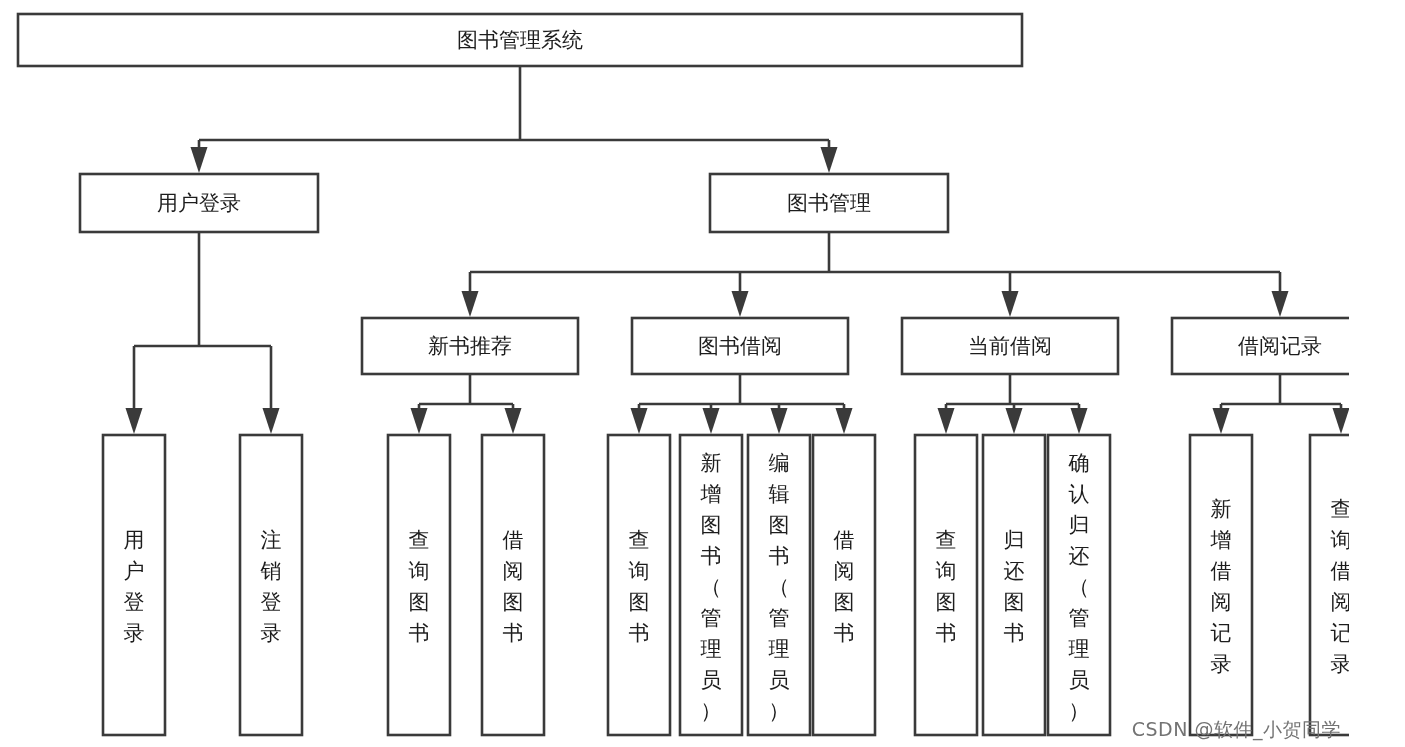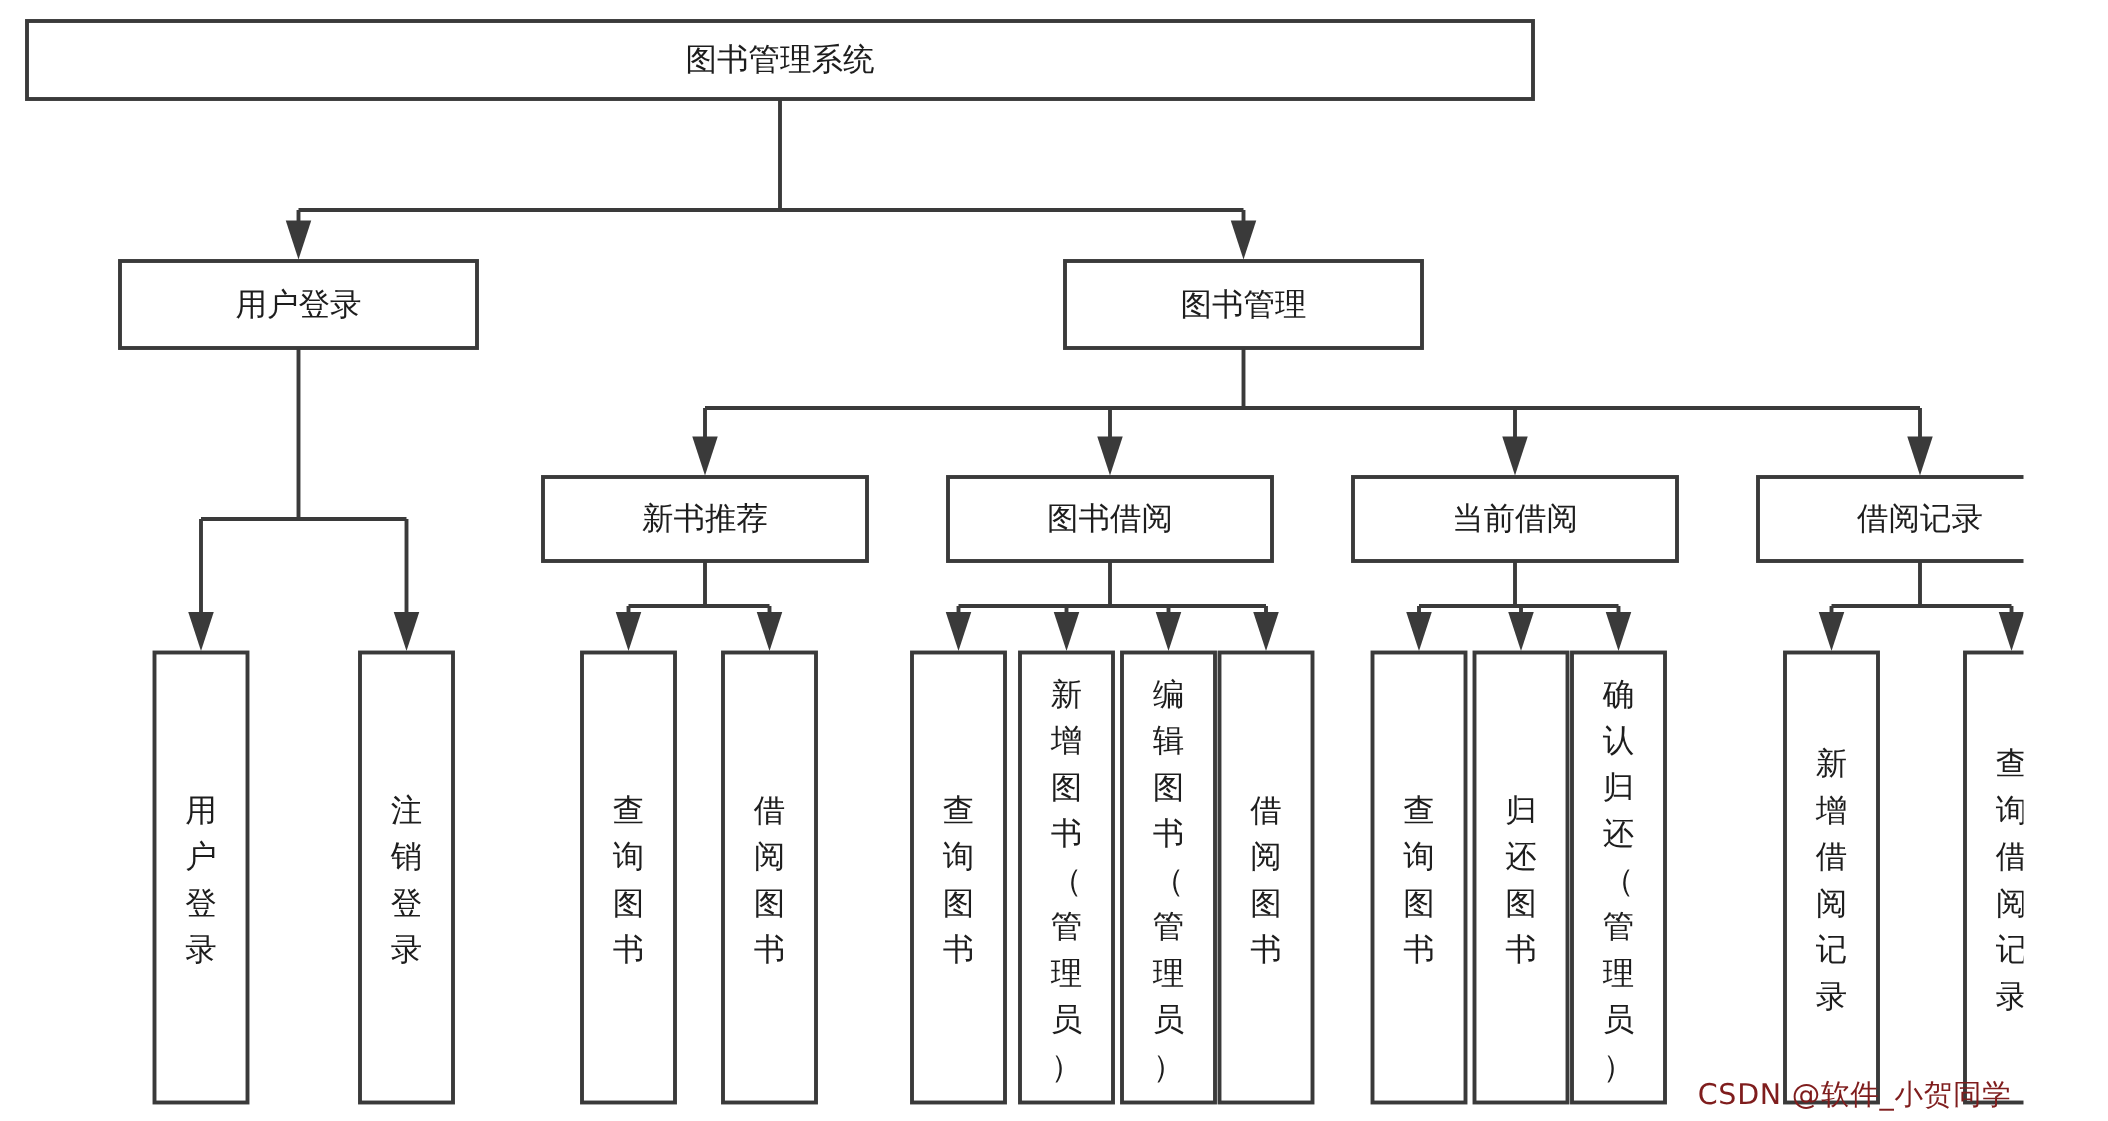--- a/index.html
+++ b/index.html
@@ -54,21 +54,21 @@
   .arrow-head {
     fill: #3a3a3a;
     stroke: none;
   }
   .watermark {
     position: absolute;
     right: 8px;
     bottom: 4px;
     font-family: "DejaVu Sans", "Liberation Sans", sans-serif;
     font-size: 19px;
-    color: #7f1d1d;
+    color: #737373;
     letter-spacing: 0.5px;
     white-space: nowrap;
     pointer-events: none;
     user-select: none;
   }
 </style>
 </head>
 <body>
 
 <div id="diagram-root">

